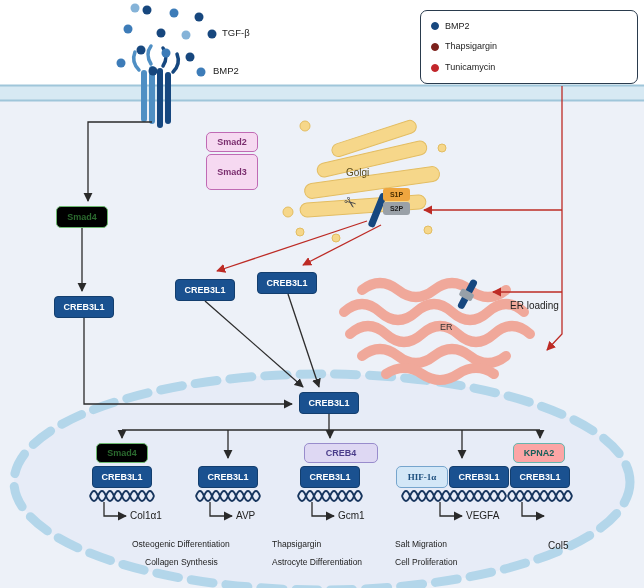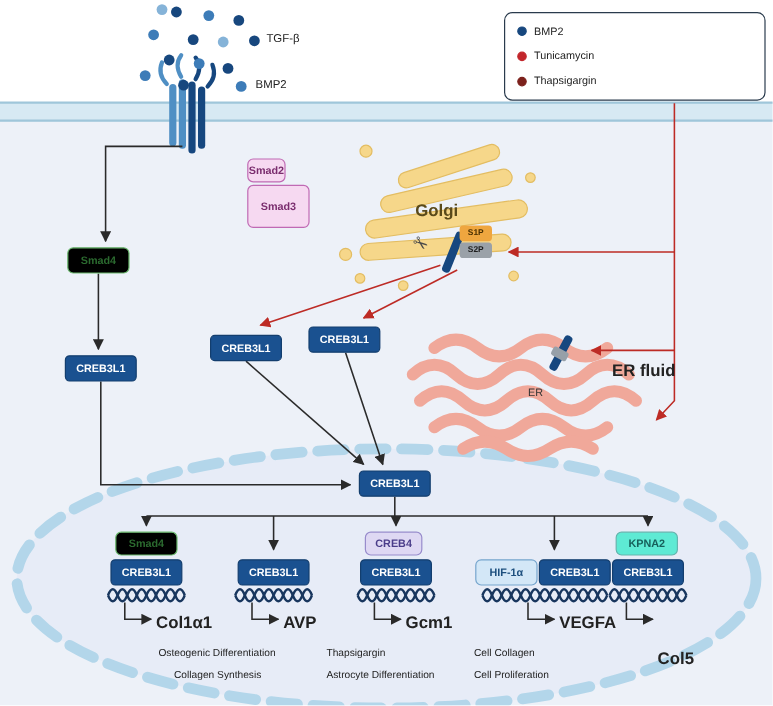--- a/index.html
+++ b/index.html
@@ -1,27 +1,27 @@
 <!DOCTYPE html>
 <html><head>
 <meta charset="utf-8">
 <style>
   html,body{margin:0;padding:0;background:#fff;font-family:"Liberation Sans",sans-serif;}
   .stage{position:relative;width:644px;height:588px;overflow:hidden;background:#fff;}
   .stage svg.art{position:absolute;left:0;top:0;z-index:1;}
   .lbl{position:absolute;z-index:2;font-size:9px;color:#222;white-space:nowrap;}
-  .small{font-size:14px;font-weight:bold;}
+  .small{font-size:10px;}
   .pill{position:absolute;z-index:2;display:flex;align-items:center;justify-content:center;
         border-radius:5px;font-weight:bold;font-size:9px;box-sizing:border-box;white-space:nowrap;}
   .tf{background:#1a5190;color:#fff;border:1px solid #133e6e;border-radius:4px;}
   .pink{background:#f6d9f1;border:1.3px solid #c06ab4;color:#7a2d6e;}
   .green{background:#000000;border:1.3px solid #6cb96f;color:#2b6a2f;}
   .purple{background:#ded8f3;border:1.3px solid #988ccc;color:#4a3d8a;}
-  .lblue{background:#d3e7f7;border:1.3px solid #76a5cd;color:#1d4f7e;}
-  .teal{background:#5eead4;border:1.3px solid #66b5ae;color:#17605b;}
+  .lblue{background:#d3e7f7;border:1.3px solid #76a5cd;color:#1d4f7e;font-family:Liberation Serif, serif;}
+  .teal{background:#fca5a5;border:1.3px solid #66b5ae;color:#17605b;}
   .badge{position:absolute;z-index:2;font-size:7px;font-weight:bold;display:flex;align-items:center;
          justify-content:center;border-radius:3px;box-sizing:border-box;}
   .legend{position:absolute;left:420px;top:10px;width:218px;height:74px;background:#fff;
           border:1.2px solid #2a3b4d;border-radius:7px;padding:5px 10px;box-sizing:border-box;
           display:flex;flex-direction:column;justify-content:space-around;z-index:3;}
   .legend-item{display:flex;align-items:center;gap:6px;font-size:9px;color:#222;line-height:1;}
   .sw{width:8px;height:8px;border-radius:50%;box-sizing:border-box;flex:0 0 auto;border:1.6px solid transparent;}
   .outcome{position:absolute;z-index:2;font-size:8.5px;color:#222;white-space:nowrap;}
   .scissors{position:absolute;z-index:3;font-size:15px;color:#4a4a4a;transform:rotate(38deg);}
 </style>
@@ -149,67 +149,67 @@
       <path d="M522 502 V516 H544" marker-end="url(#ab)"></path>
     </g>
   </svg>
 
   <div class="legend">
     <div class="legend-item">
       <span class="sw" style="background: rgb(23, 71, 126); border-color: rgb(23, 71, 126);"></span>
       <span>BMP2</span>
     </div>
     <div class="legend-item">
+      <span class="sw" style="background: rgb(124, 33, 28); border-color: rgb(124, 33, 28);"></span>
+      <span>Thapsigargin</span>
+    </div>
+    <div class="legend-item">
       <span class="sw" style="background: rgb(194, 38, 43); border-color: rgb(194, 38, 43);"></span>
       <span>Tunicamycin</span>
     </div>
-    <div class="legend-item">
-      <span class="sw" style="background: rgb(124, 33, 28); border-color: rgb(124, 33, 28);"></span>
-      <span>Thapsigargin</span>
-    </div>
   </div>
 
   <div class="lbl" style="left:222px;top:27px;font-size:9.5px">TGF-β</div>
   <div class="lbl" style="left:213px;top:65px;font-size:9.5px">BMP2</div>
 
-  <div class="pill pink" style="left:206px;top:132px;width:32px;height:20px">Smad2</div>
+  <div class="pill pink" style="left:206px;top:132px;width:52px;height:20px">Smad2</div>
   <div class="pill pink" style="left:206px;top:154px;width:52px;height:36px">Smad3</div>
   <div class="pill green" style="left:56px;top:206px;width:52px;height:22px">Smad4</div>
   <div class="pill tf" style="left:54px;top:296px;width:60px;height:22px">CREB3L1</div>
   <div class="pill tf" style="left:175px;top:279px;width:60px;height:22px">CREB3L1</div>
   <div class="pill tf" style="left:257px;top:272px;width:60px;height:22px">CREB3L1</div>
 
   <div class="lbl small" style="left:346px;top:167px;color:#5a4a1a">Golgi</div>
   <div class="badge" style="left:383px;top:188px;width:27px;height:13px;background:#efa63f;color:#4a2f00">S1P</div>
   <div class="badge" style="left:383px;top:202px;width:27px;height:13px;background:#9aa1a8;color:#1d1d1d">S2P</div>
   <span class="scissors" style="left:344px;top:194px">✂</span>
   <div class="lbl" style="left:440px;top:322px;color:#333">ER</div>
-  <div class="lbl small" style="left:510px;top:300px">ER fluid</div>
+  <div class="lbl small" style="left:510px;top:300px">ER loading</div>
 
   <div class="pill tf" style="left:299px;top:392px;width:60px;height:22px">CREB3L1</div>
 
   <div class="pill green" style="left:96px;top:443px;width:52px;height:20px">Smad4</div>
   <div class="pill tf" style="left:92px;top:466px;width:60px;height:22px">CREB3L1</div>
   <div class="lbl small" style="left:130px;top:510px">Col1α1</div>
 
   <div class="pill tf" style="left:198px;top:466px;width:60px;height:22px">CREB3L1</div>
   <div class="lbl small" style="left:236px;top:510px">AVP</div>
 
-  <div class="pill purple" style="left:304px;top:443px;width:48px;height:20px">CREB4</div>
+  <div class="pill purple" style="left:304px;top:443px;width:74px;height:20px">CREB4</div>
   <div class="pill tf" style="left:300px;top:466px;width:60px;height:22px">CREB3L1</div>
   <div class="lbl small" style="left:338px;top:510px">Gcm1</div>
 
   <div class="pill lblue" style="left:396px;top:466px;width:52px;height:22px">HIF-1α</div>
   <div class="pill tf" style="left:449px;top:466px;width:60px;height:22px">CREB3L1</div>
   <div class="lbl small" style="left:466px;top:510px">VEGFA</div>
 
   <div class="pill teal" style="left:513px;top:443px;width:52px;height:20px">KPNA2</div>
   <div class="pill tf" style="left:510px;top:466px;width:60px;height:22px">CREB3L1</div>
   <div class="lbl small" style="left:548px;top:540px">Col5</div>
 
   <div class="outcome" style="left:132px;top:539px">Osteogenic Differentiation</div>
   <div class="outcome" style="left:145px;top:557px">Collagen Synthesis</div>
   <div class="outcome" style="left:272px;top:539px">Thapsigargin</div>
   <div class="outcome" style="left:272px;top:557px">Astrocyte Differentiation</div>
-  <div class="outcome" style="left:395px;top:539px">Cell Collagen</div>
+  <div class="outcome" style="left:395px;top:539px">Salt Migration</div>
   <div class="outcome" style="left:395px;top:557px">Cell Proliferation</div>
 
 </div>
 
 </body></html>

